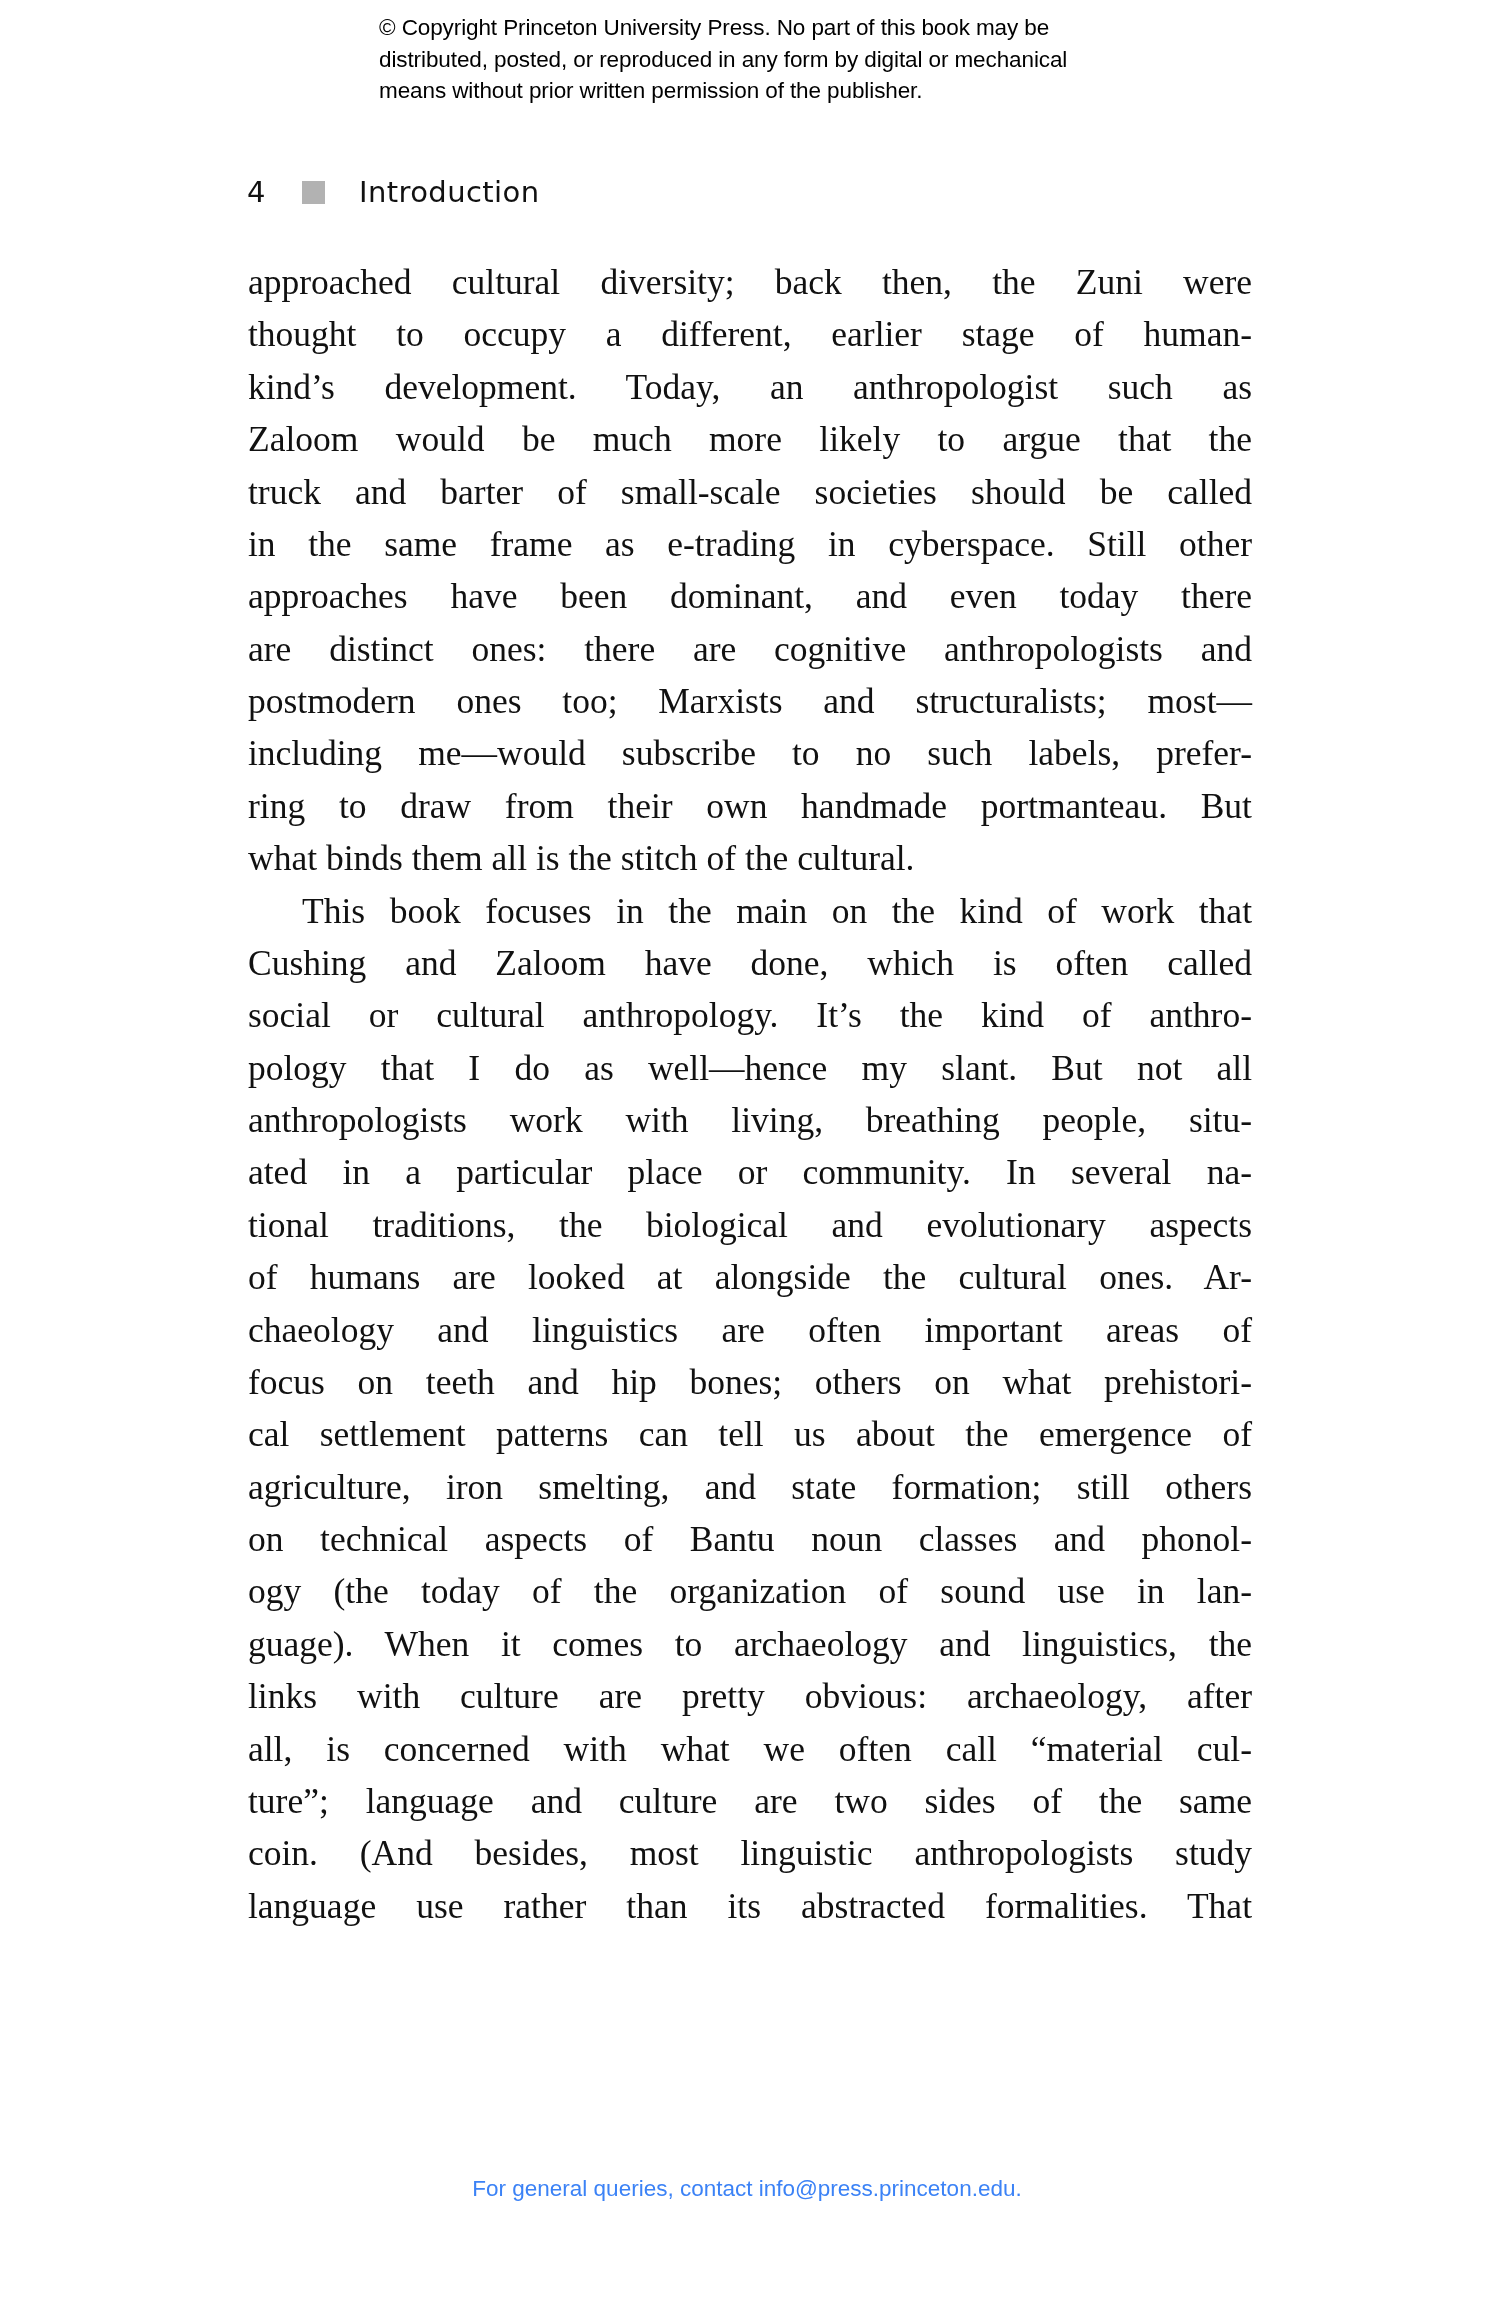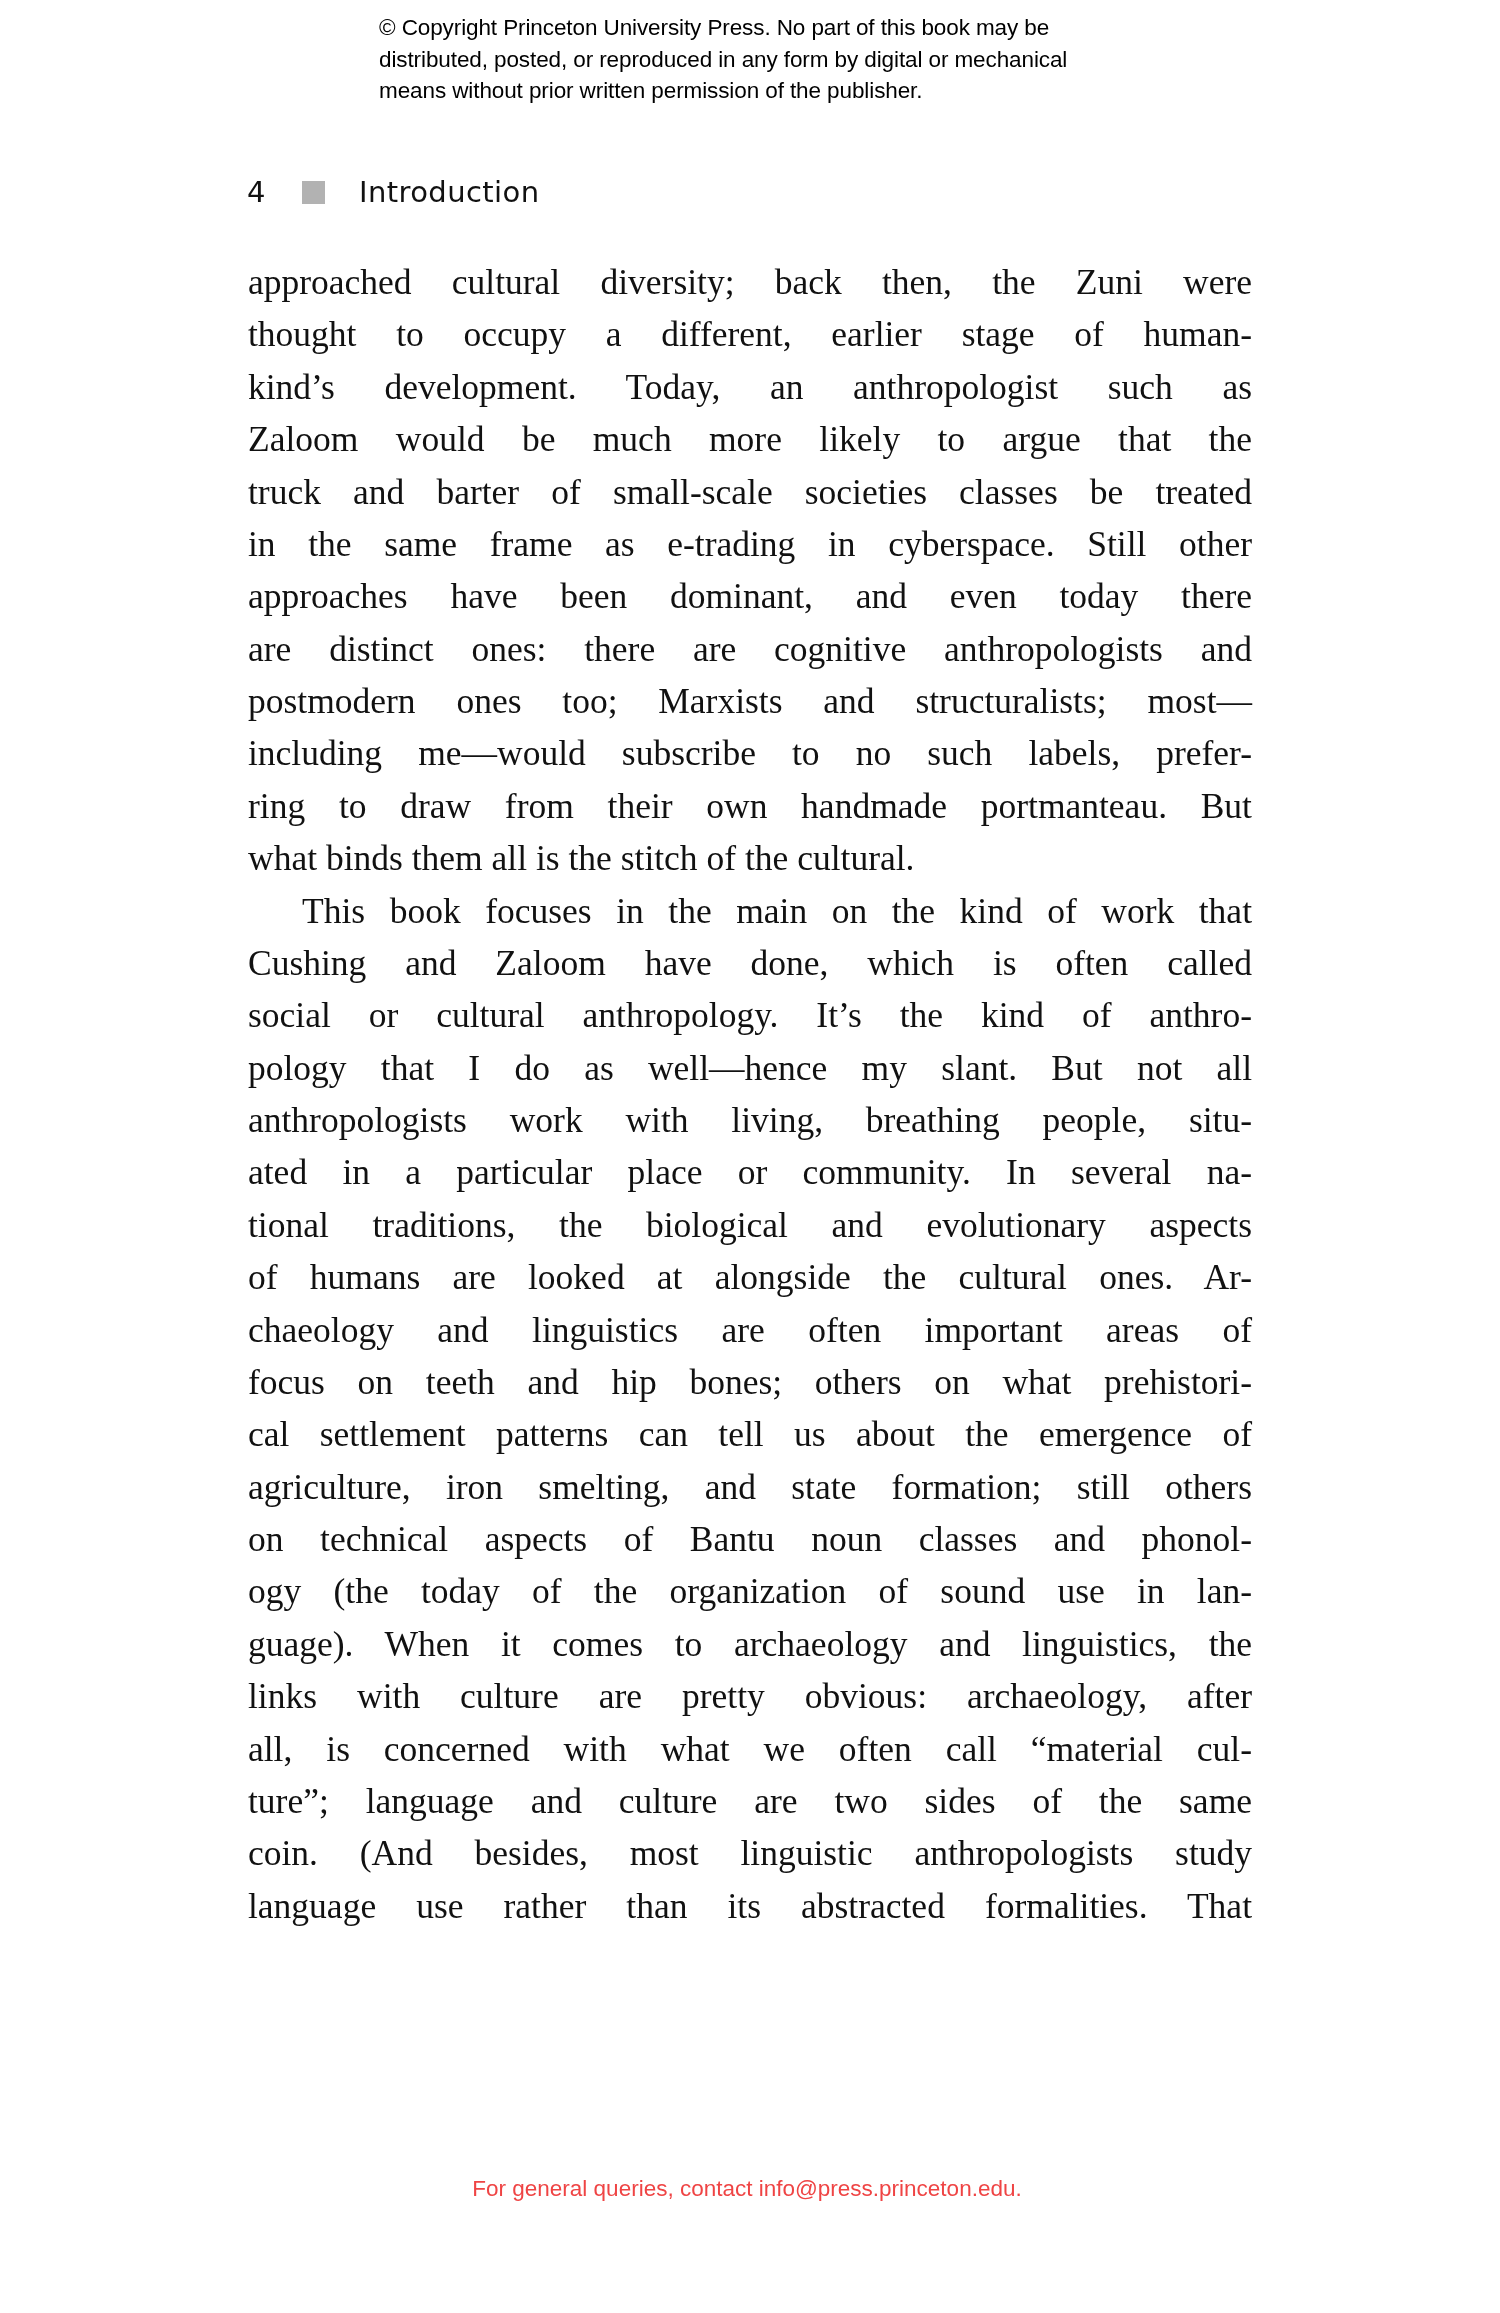--- a/index.html
+++ b/index.html
@@ -76,21 +76,21 @@
   }
   .footer {
     position: absolute;
     left: 0;
     top: 2174px;
     width: 1494px;
     text-align: center;
     font-family: "Liberation Sans", sans-serif;
     font-size: 22.5px;
     line-height: 30px;
-    color: #ef4444;
+    color: #3b82f6;
   }
 </style>
 </head>
 <body>
 
 <div class="copyright">
   <div>© Copyright Princeton University Press. No part of this book may be</div>
   <div>distributed, posted, or reproduced in any form by digital or mechanical</div>
   <div>means without prior written permission of the publisher.</div>
 </div>
@@ -100,21 +100,21 @@
   <span class="square"></span>
   <span class="title">Introduction</span>
 </div>
 
 <div class="body-text">
   <div>
     <span class="line">approached cultural diversity; back then, the Zuni were</span>
     <span class="line">thought to occupy a different, earlier stage of human-</span>
     <span class="line">kind’s development. Today, an anthropologist such as</span>
     <span class="line">Zaloom would be much more likely to argue that the</span>
-    <span class="line">truck and barter of small-scale societies classes be treated</span>
+    <span class="line">truck and barter of small-scale societies should be called</span>
     <span class="line">in the same frame as e-trading in cyberspace. Still other</span>
     <span class="line">approaches have been dominant, and even today there</span>
     <span class="line">are distinct ones: there are cognitive anthropologists and</span>
     <span class="line">postmodern ones too; Marxists and structuralists; most—</span>
     <span class="line">including me—would subscribe to no such labels, prefer-</span>
     <span class="line">ring to draw from their own handmade portmanteau. But</span>
     <span class="line last">what binds them all is the stitch of the cultural.</span>
   </div>
   <div>
     <span class="line indent">This book focuses in the main on the kind of work that</span>

